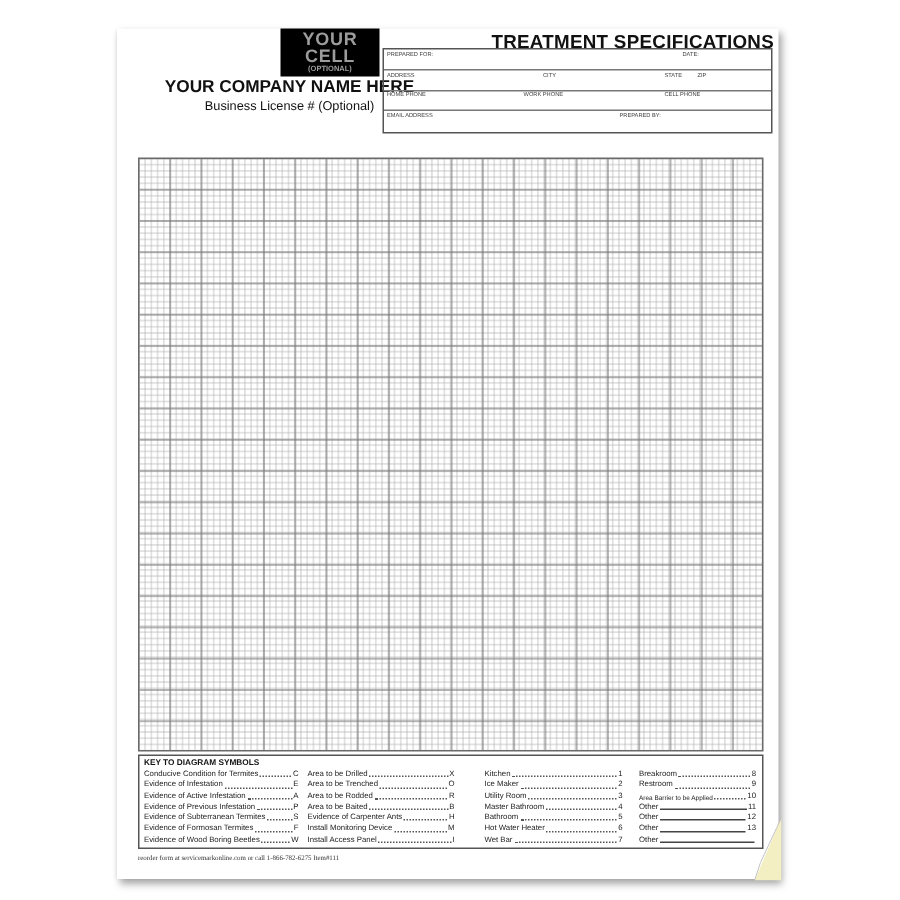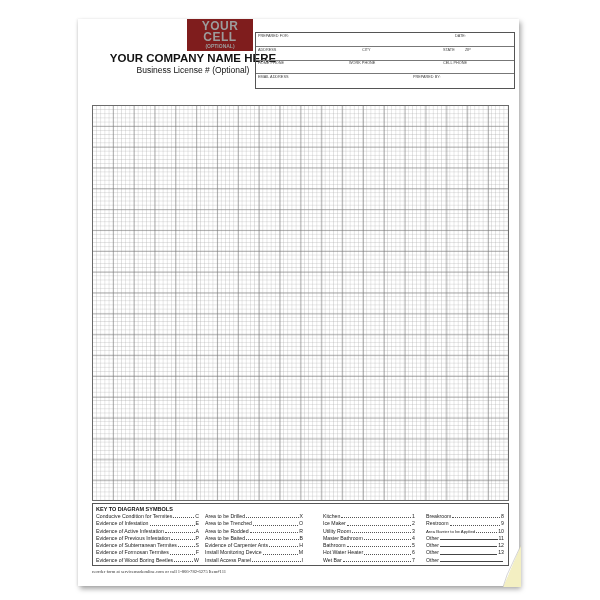--- a/index.html
+++ b/index.html
@@ -1,19 +1,19 @@
 <!DOCTYPE html>
 <html><head>
 <meta charset="utf-8">
 <style>
   html, body { margin:0; padding:0; }
   body { width:600px; height:600px; background:#ffffff; position:relative; overflow:hidden; font-family:"Liberation Sans", sans-serif; }
   .page { position:absolute; left:78px; top:19px; width:441px; height:567px; background:#ffffff;
           box-shadow: 2px 3px 5px rgba(0,0,0,0.35), -1px 0 2px rgba(0,0,0,0.08); }
-  .logo { position:absolute; left:109px; top:0px; width:66px; height:32px; background:#7f1d1d; }
+  .logo { position:absolute; left:109px; top:0px; width:66px; height:32px; background:#000000; }
   .logo-text { position:absolute; left:0; width:66px; text-align:center; color:#9c9c9c; font-weight:bold; }
   .logo-l1 { top:1px; font-size:12px; line-height:12px; letter-spacing:0.5px; }
   .logo-l2 { top:12px; font-size:12px; line-height:12px; letter-spacing:0.5px; }
   .logo-l3 { top:24px; font-size:5px; line-height:6px; }
   .company { position:absolute; left:0; width:230px; text-align:center; color:#111; }
   .company-name { top:33px; font-size:11.5px; font-weight:bold; }
   .company-addr { top:46px; font-size:8.5px; }
   .company-lic { top:46px; font-size:8.5px; }
   .company-phone { top:66px; font-size:8px; font-weight:bold; }
   .title { position:absolute; left:180px; top:2px; width:258px; text-align:right; font-size:12.5px; font-weight:bold; color:#111; letter-spacing:0.2px; }
@@ -48,20 +48,21 @@
 
   <div class="logo">
     <div class="logo-text logo-l1">YOUR</div>
     <div class="logo-text logo-l2">CELL</div>
     <div class="logo-text logo-l3">(OPTIONAL)</div>
   </div>
 
   <div class="company company-name">YOUR COMPANY NAME HERE</div>
   <div class="company company-lic">Business License # (Optional)</div>
 
+  <div class="title">TREATMENT SPECIFICATIONS</div>
 
   <div class="fields">
     <div class="frow" style="top:0;">
       <span class="flabel" style="left:2px;">PREPARED FOR:</span>
       <span class="flabel" style="left:199px;">DATE:</span>
     </div>
     <div class="frow" style="top:13.5px;">
       <span class="flabel" style="left:2px;">ADDRESS</span>
       <span class="flabel" style="left:106px;">CITY</span>
       <span class="flabel" style="left:187px;">STATE</span>

